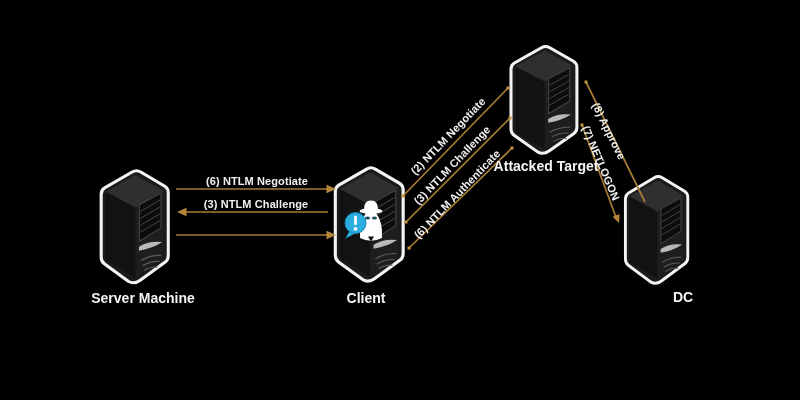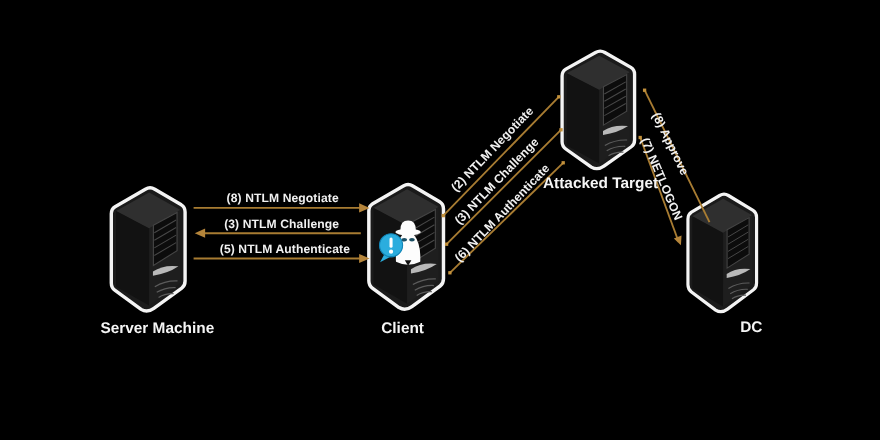--- a/index.html
+++ b/index.html
@@ -103,23 +103,22 @@
       <ellipse cx="23.5" cy="20" rx="2.6" ry="1.6" fill="#1c4f63"></ellipse>
       <ellipse cx="30.5" cy="20" rx="2.6" ry="1.6" fill="#1c4f63"></ellipse>
       <path d="M24,38.5 L27,43.5 L30,38.5 Z" fill="#101010"></path>
       <path d="M6,32 L1.5,40.5 L11,35.5 Z" fill="#2badde"></path>
       <circle cx="11.5" cy="25" r="10.5" fill="#2badde" stroke="#1286b8" stroke-width="1"></circle>
       <rect x="10.1" y="17.8" width="2.8" height="9.4" rx="1.4" fill="#ffffff"></rect>
       <circle cx="11.5" cy="30.8" r="1.9" fill="#ffffff"></circle>
     </g>
   </svg>
 
-  <div class="lbl" style="left:257px;top:181px;">(8) NTLM Negotiate</div>
+  <div class="lbl" style="left:257px;top:181px;">(6) NTLM Negotiate</div>
   <div class="lbl" style="left:256px;top:204px;">(3) NTLM Challenge</div>
-  <div class="lbl" style="left:259px;top:227px;">(5) NTLM Authenticate</div>
 
   <div class="lbl rot-up" style="left:448px;top:136px;">(2) NTLM Negotiate</div>
   <div class="lbl rot-up" style="left:452px;top:165px;">(3) NTLM Challenge</div>
   <div class="lbl rot-up" style="left:457px;top:194px;">(6) NTLM Authenticate</div>
 
   <div class="lbl rot-dn64" style="left:609px;top:131px;">(8) Approve</div>
   <div class="lbl rot-dn67" style="left:601px;top:163px;">(7) NETLOGON</div>
 
   <div class="node-lbl" style="left:143px;top:298px;">Server Machine</div>
   <div class="node-lbl" style="left:366px;top:298px;">Client</div>

